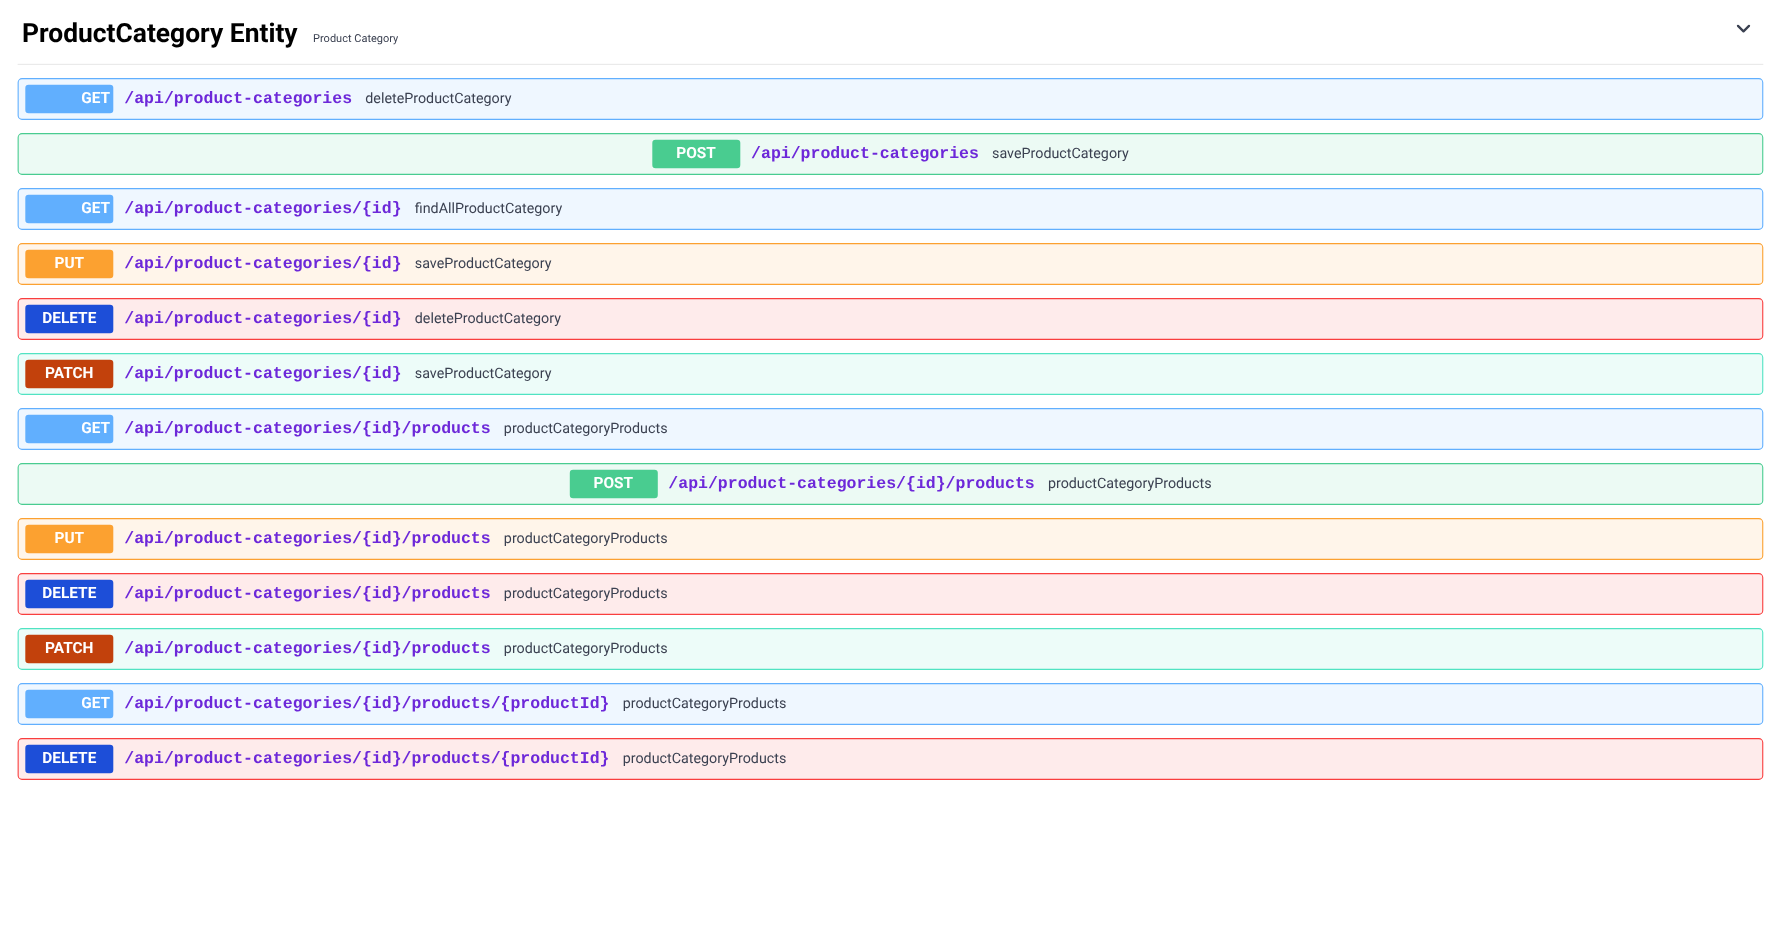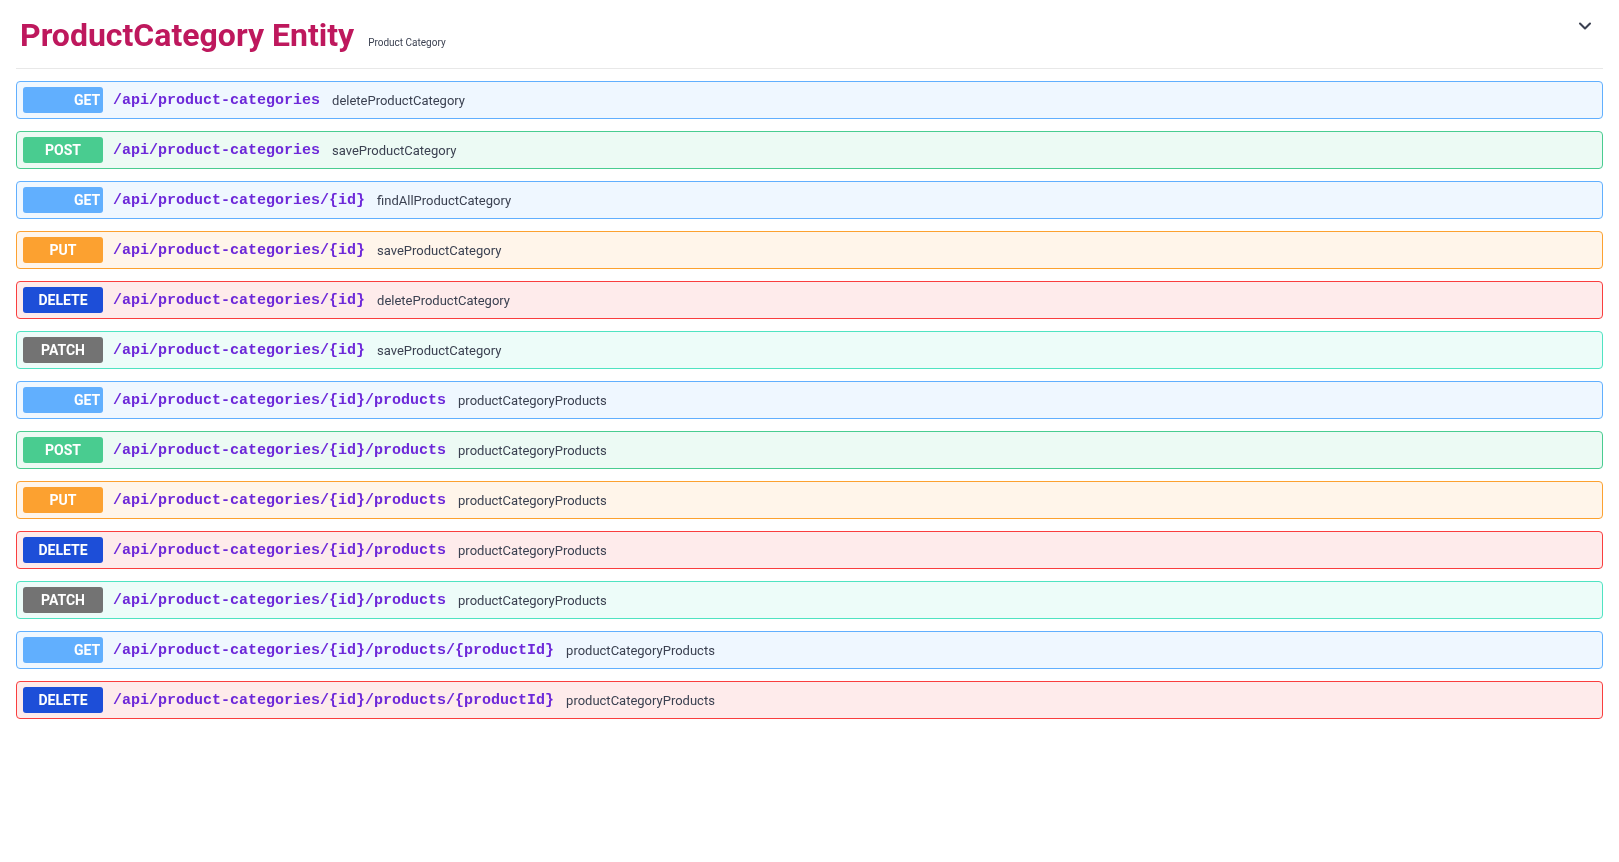--- a/index.html
+++ b/index.html
@@ -10,23 +10,23 @@
   }
   .section-header {
     display: flex;
     align-items: baseline;
     gap: 14px;
     padding: 8px 4px 14px 4px;
     border-bottom: 1px solid #e8e8e8;
     position: relative;
   }
   .section-title {
-    font-size: 32px;
+    font-size: 24px;
     font-weight: 700;
-    color: #be185d;
+    color: #000000;
   }
   .section-subtitle {
     font-size: 10px;
     color: #3b4151;
   }
   .chevron {
     position: absolute;
     right: 8px;
     top: 8px;
     cursor: pointer;
@@ -65,28 +65,28 @@
   }
   .desc {
     font-size: 13px;
     color: #3b4151;
     margin-left: 2px;
   }
 
   
   .op.get    { background: rgba(97,175,254,.1); border-color: #61affe; }
   .op.get .method { background: #61affe; padding-left: 48px; }
-  .op.post   { background: rgba(73,204,144,.1); border-color: #49cc90; }
+  .op.post   { background: rgba(73,204,144,.1); border-color: #49cc90; justify-content: center; }
   .op.post .method { background: #49cc90; }
   .op.put    { background: rgba(252,161,48,.1); border-color: #fca130; }
   .op.put .method { background: #fca130; }
   .op.delete { background: rgba(249,62,62,.1); border-color: #f93e3e; }
   .op.delete .method { background: #1d4ed8; }
   .op.patch  { background: rgba(80,227,194,.1); border-color: #50e3c2; }
-  .op.patch .method { background: #737373; }
+  .op.patch .method { background: #c2410c; }
 </style>
 </head>
 <body>
 
 <div class="section-header">
   <span class="section-title">ProductCategory Entity</span>
   <span class="section-subtitle">Product Category</span>
   <span class="chevron">
     <svg width="20" height="20" viewBox="0 0 24 24" fill="none" stroke-width="2.5" stroke-linecap="round" stroke-linejoin="round">
         <polyline points="6 9 12 15 18 9"></polyline>

